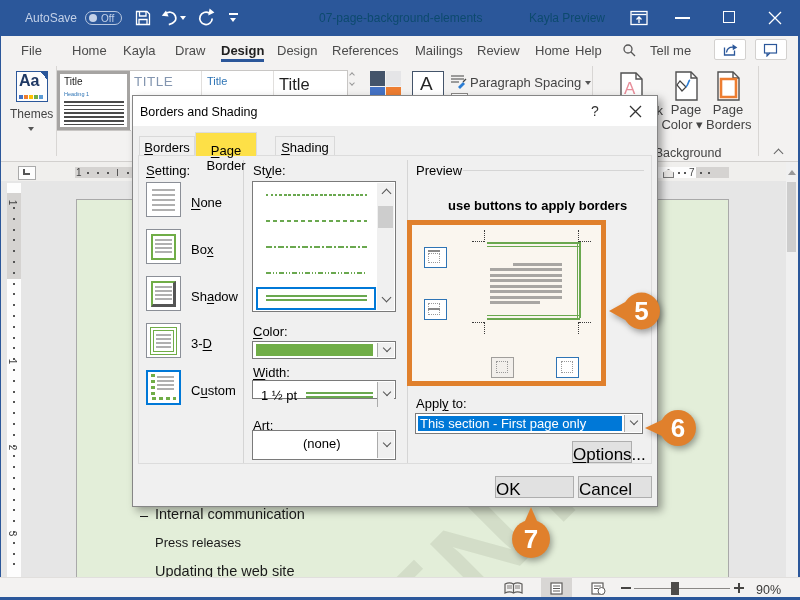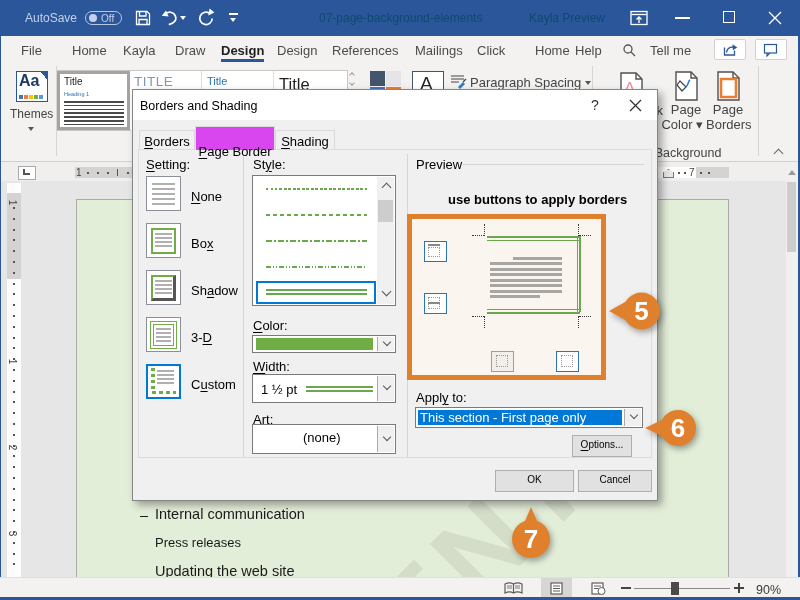--- a/index.html
+++ b/index.html
@@ -19,30 +19,30 @@
 #m-design { color:#1f1f1f; }
 #design-ul { left:221px; top:23px; width:43px; height:3px; background:#2b579a; }
 
 #ribbon { left:0; top:62px; width:800px; height:100px; background:#f3f2f1; border-bottom:1px solid #d2d0ce; }
 .rlabel { position:absolute; font-size:12px; color:#444; }
 .sep { position:absolute; width:1px; background:#d8d6d4; }
 
 #gallery { left:57px; top:70px; width:291px; height:61px; background:#fff; border:1px solid #c8c6c4; }
 .thumb { position:absolute; top:1px; height:75px; background:#fff; border-right:1px solid #e1dfdd; overflow:hidden; }
 
-#dialog { left:132px; top:89px; width:526px; height:412px; background:#f0f0f0; border:1px solid #868686; box-shadow:4px 4px 8px rgba(0,0,0,0.35); z-index:10; }
+#dialog { left:132px; top:95px; width:526px; height:412px; background:#f0f0f0; border:1px solid #868686; box-shadow:4px 4px 8px rgba(0,0,0,0.35); z-index:10; }
 .d { position:absolute; font-size:13px; color:#000; }
 #dlgtitle { left:0; top:0; width:524px; height:30px; background:#fff; }
 .tab { position:absolute; font-size:13px; text-align:center; }
 #tabpanel { left:5px; top:59px; width:514px; height:309px; border:1px solid #dcdcdc; background:#f0f0f0; }
 .lb { position:absolute; background:#fff; border:1px solid #7a7a7a; }
 .ddbtn { position:absolute; background:#f0f0f0; border:1px solid #a8a8a8; }
 .chev { position:absolute; width:8px; height:8px; border-right:1.6px solid #444; border-bottom:1.6px solid #444; transform:rotate(45deg); }
 .chevup { position:absolute; width:8px; height:8px; border-left:1.6px solid #444; border-top:1.6px solid #444; transform:rotate(45deg); }
-.btn { position:absolute; background:#e1e1e1; border:1px solid #aeaeae; font-size:10px; text-align:center; color:#000; }
+.btn { position:absolute; background:#e1e1e1; border:1px solid #aeaeae; font-size:17px; color:#000; }
 .setbox { position:absolute; left:13px; width:35px; height:35px; background:#fff; border:1px solid #8b8f97; }
 .setlbl { position:absolute; left:58px; font-size:13px; }
 .u { text-decoration:underline; text-underline-offset:2px; }
 
 .callout { position:absolute; z-index:30; filter:drop-shadow(2px 3px 3px rgba(0,0,0,0.35)); }
 
 #statusbar { left:0; top:577px; width:800px; height:20px; background:#f3f2f1; border-top:1px solid #e1dfdd; }
 #bluestrip { left:0; top:597px; width:800px; height:3px; background:#2b579a; }
 
 #rulerrow { left:0; top:162px; width:789px; height:19px; background:#f0efed; }
@@ -89,21 +89,21 @@
   <div class="abs" id="menurow"></div>
   <div class="menu" style="left:21px">File</div>
   <div class="menu" style="left:72px">Home</div>
   <div class="menu" style="left:123px">Kayla</div>
   <div class="menu" style="left:175px">Draw</div>
   <div class="menu" id="m-design" style="left:221px;top:43px;font-weight:bold">Design</div>
   <div class="abs" id="design-ul" style="top:59px"></div>
   <div class="menu" style="left:277px">Design</div>
   <div class="menu" style="left:332px">References</div>
   <div class="menu" style="left:415px">Mailings</div>
-  <div class="menu" style="left:477px">Click</div>
+  <div class="menu" style="left:477px">Review</div>
   <div class="menu" style="left:535px">Home</div>
   <div class="menu" style="left:575px">Help</div>
   <svg class="abs" style="left:622px;top:43px" width="14" height="14" viewBox="0 0 14 14">
     <circle cx="6" cy="6" r="4" fill="none" stroke="#555" stroke-width="1.3"></circle>
     <path d="M9 9 L13 13" stroke="#555" stroke-width="1.3"></path>
   </svg>
   <div class="menu" style="left:650px">Tell me</div>
   <div class="abs" style="left:714px;top:39px;width:32px;height:21px;background:#fff;border:1px solid #d3d1cf;border-radius:2px"></div>
   <svg class="abs" style="left:722px;top:41px" width="17" height="16" viewBox="0 0 17 16">
     <path d="M2.5 6.5 V14 H12.5 V9.5" fill="none" stroke="#2b579a" stroke-width="1.3"></path>
@@ -248,21 +248,21 @@
 
   <div class="abs" id="dialog">
     <div class="abs" id="dlgtitle"></div>
     <div class="d" style="left:7px;top:9px;font-size:12.5px">Borders and Shading</div>
     <div class="d" style="left:458px;top:7px;font-size:14px;color:#333">?</div>
     <svg class="abs" style="left:496px;top:9px" width="13" height="13" viewBox="0 0 13 13">
       <path d="M1 1 L12 12 M12 1 L1 12" stroke="#333" stroke-width="1.3"></path>
     </svg>
 
     <div class="tab" style="left:6px;top:40px;width:56px;height:20px;background:#f0f0f0;border:1px solid #d9d9d9;border-bottom:none;padding-top:3px"><span class="u">B</span>orders</div>
-    <div class="tab" style="left:62px;top:36px;width:80px;height:24px;background:#d946ef;border:1px solid #dcdcdc;border-bottom:none;padding-top:17px;z-index:2"><span class="u">P</span>age Border</div>
+    <div class="tab" style="left:62px;top:36px;width:62px;height:24px;background:#fde047;border:1px solid #dcdcdc;border-bottom:none;padding-top:10px;z-index:2"><span class="u">P</span>age Border</div>
     <div class="tab" style="left:142px;top:40px;width:60px;height:20px;background:#f0f0f0;border:1px solid #d9d9d9;border-bottom:none;padding-top:3px"><span class="u">S</span>hading</div>
 
     <div class="abs" id="tabpanel"></div>
 
     <div class="d" style="left:13px;top:67px"><span class="u">S</span>etting:</div>
     <div class="setbox" style="top:86px">
       <div class="abs" style="left:5px;top:6px;width:23px;height:22px;background:repeating-linear-gradient(to bottom,#b0b0b0 0,#b0b0b0 2px,transparent 2px,transparent 5px)"></div>
     </div>
     <div class="setlbl" style="top:99px"><span class="u">N</span>one</div>
     <div class="setbox" style="top:133px">
@@ -305,21 +305,21 @@
     </div>
 
     <div class="d" style="left:120px;top:228px"><span class="u">C</span>olor:</div>
     <div class="lb" style="left:119px;top:245px;width:144px;height:18px">
       <div class="abs" style="left:3px;top:2px;width:117px;height:12px;background:#70ad47"></div>
       <div class="ddbtn" style="right:1px;top:1px;width:17px;height:14px;border:none;background:#f0f0f0;border-left:1px solid #ababab"></div>
       <div class="chev" style="right:5px;top:3px;border-color:#555;width:6px;height:6px"></div>
     </div>
 
     <div class="d" style="left:120px;top:269px"><span class="u">W</span>idth:</div>
-    <div class="lb" style="left:119px;top:284px;width:144px;height:29px">
+    <div class="lb" style="left:119px;top:284px;width:144px;height:19px">
       <div class="abs" style="left:8px;top:7px;font-size:13px">1 ½ pt</div>
       <div class="abs" style="left:53px;top:11px;width:67px;height:2px;background:#6aa84f"></div>
       <div class="abs" style="left:53px;top:15px;width:67px;height:2px;background:#6aa84f"></div>
       <div class="ddbtn" style="right:1px;top:1px;width:17px;height:25px;border:none;background:#f0f0f0;border-left:1px solid #ababab"></div>
       <div class="chev" style="right:5px;top:8px;border-color:#555;width:6px;height:6px"></div>
     </div>
 
     <div class="d" style="left:120px;top:322px">A<span class="u">r</span>t:</div>
     <div class="lb" style="left:119px;top:334px;width:144px;height:30px">
       <div class="abs" style="left:50px;top:5px;font-size:13px">(none)</div>

